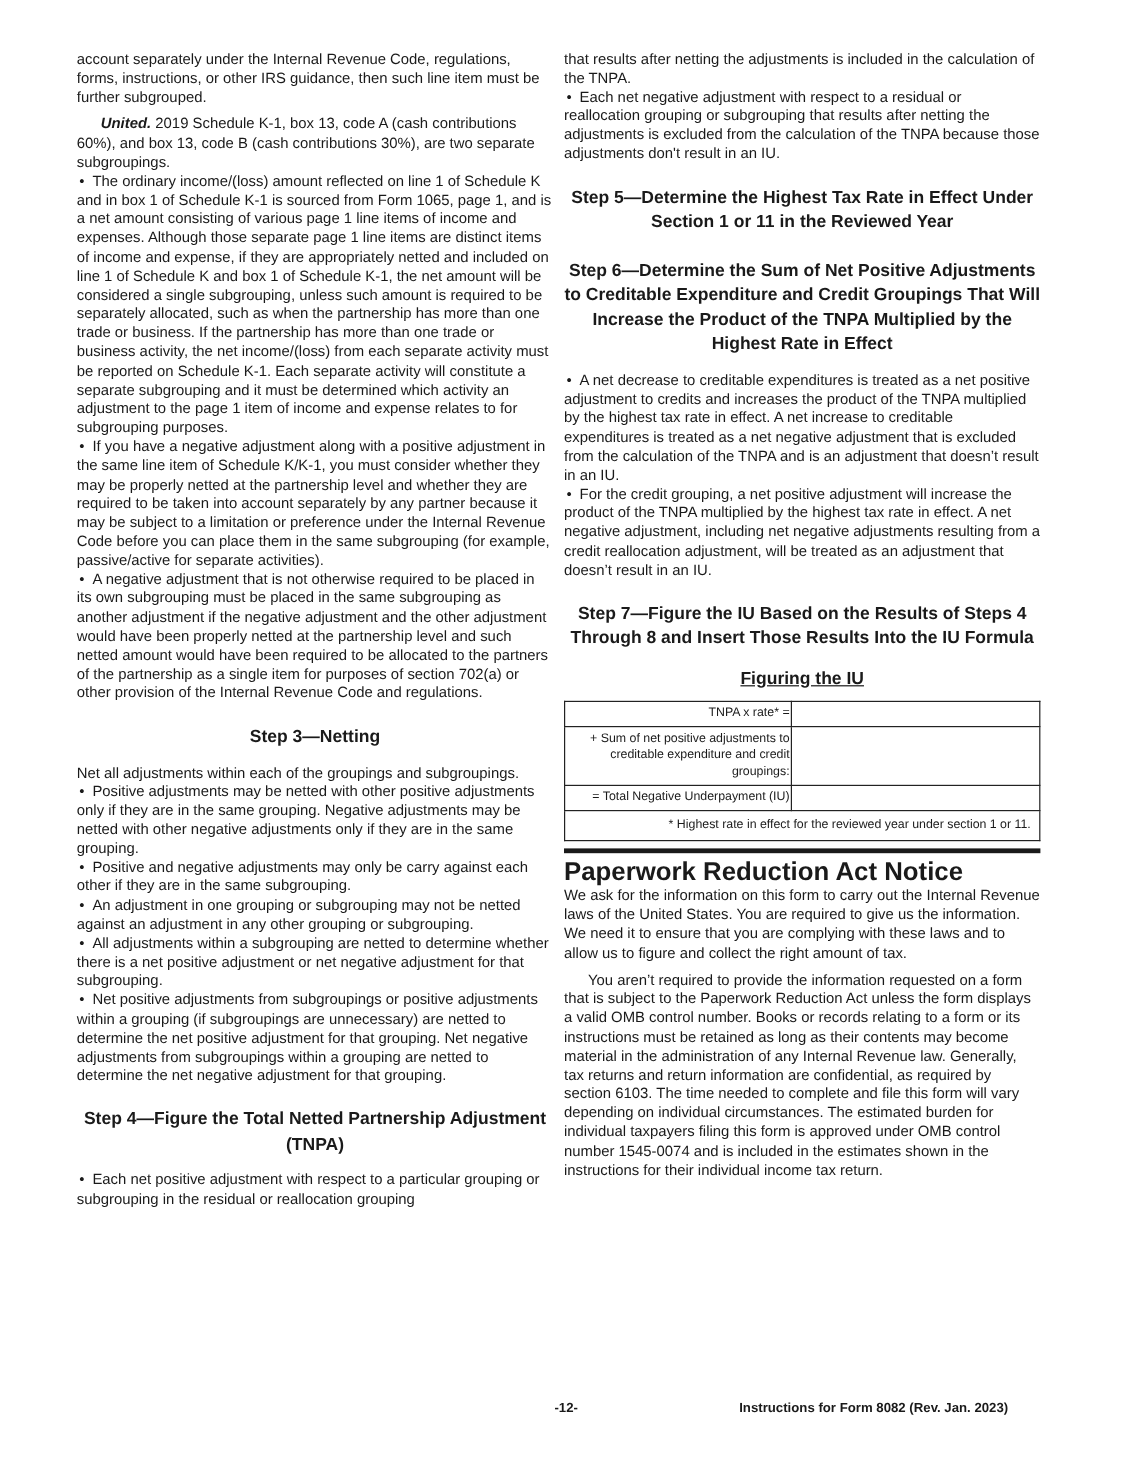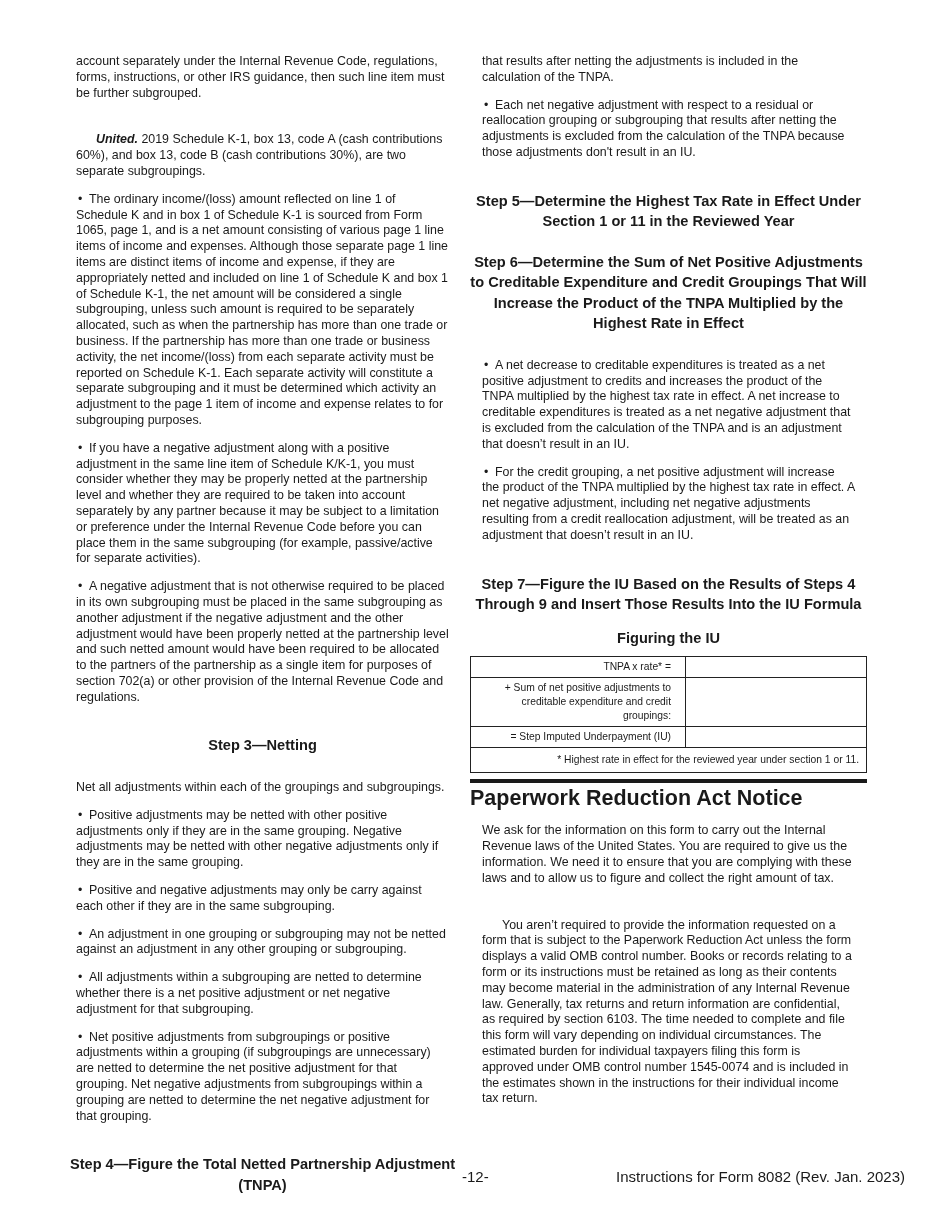--- a/index.html
+++ b/index.html
@@ -3,37 +3,37 @@
 <meta charset="utf-8">
 <style>
   html, body { margin: 0; padding: 0; background: #ffffff; }
   body {
     width: 950px; height: 1230px; position: relative; overflow: hidden;
     font-family: "Liberation Sans", sans-serif; color: #1a1a1a;
   }
   .col { position: absolute; top: 42px; width: 397px; font-size: 12.4px; line-height: 15.8px; }
   .col-left { left: 64px; }
   .col-right { left: 470px; }
-  p { margin: 12px; }
+  p { margin: 0; }
   .gap { height: 7px; }
   .bullet::before { content: "\2022"; display: inline-block; width: 11px; margin-left: 2px; }
   .indent { text-indent: 20px; }
   .example-label { font-weight: bold; font-style: italic; }
   h3 {
     font-size: 14.6px; line-height: 20.5px; font-weight: bold; margin: 0; color: #1a1a1a; text-align: center;
   }
-  .iu-title { text-align: center; font-weight: bold; font-size: 14.6px; margin: 0 0 10px 0; }
+  .iu-title { text-align: center; font-weight: bold; font-size: 14.6px; margin: 0 0 10px 0; text-decoration: underline; }
   table.iu { width: 397px; border-collapse: collapse; font-size: 10.3px; line-height: 14px; }
-  table.iu td { border: 1px solid #222; padding: 3px 14px; vertical-align: top; }
+  table.iu td { border: 1px solid #222; padding: 3px 1px; vertical-align: top; }
   table.iu td.lbl { text-align: right; width: 186px; }
   table.iu td.val { }
   table.iu td.note { text-align: right; padding: 5px 7px; }
   .rule { height: 4px; background: #1a1a1a; margin-top: 6px; }
   h2 { font-size: 21.5px; line-height: 26px; font-weight: bold; margin: 2px 0 0 0; }
-  .footer { position: absolute; top: 1168px; font-size: 15px; font-weight: normal; }
+  .footer { position: absolute; top: 1168px; font-size: 11px; font-weight: bold; }
   .page-num { left: 462px; }
   .form-title { left: 616px; }
 </style>
 </head>
 <body>
 
 <div class="col col-left">
   <p>account separately under the Internal Revenue Code, regulations, forms, instructions, or other IRS guidance, then such line item must be further subgrouped.</p>
   <div class="gap"></div>
   <p class="indent"><span class="example-label">United.</span><span> 2019 Schedule K-1, box 13, code A (cash contributions 60%), and box 13, code B (cash contributions 30%), are two separate subgroupings.</span></p>
@@ -47,52 +47,53 @@
   <p>Net all adjustments within each of the groupings and subgroupings.</p>
   <p class="bullet">Positive adjustments may be netted with other positive adjustments only if they are in the same grouping. Negative adjustments may be netted with other negative adjustments only if they are in the same grouping.</p>
   <p class="bullet">Positive and negative adjustments may only be carry against each other if they are in the same subgrouping.</p>
   <p class="bullet">An adjustment in one grouping or subgrouping may not be netted against an adjustment in any other grouping or subgrouping.</p>
   <p class="bullet">All adjustments within a subgrouping are netted to determine whether there is a net positive adjustment or net negative adjustment for that subgrouping.</p>
   <p class="bullet">Net positive adjustments from subgroupings or positive adjustments within a grouping (if subgroupings are unnecessary) are netted to determine the net positive adjustment for that grouping. Net negative adjustments from subgroupings within a grouping are netted to determine the net negative adjustment for that grouping.</p>
 
   <div style="height:18px"></div>
   <h3>Step 4—Figure the Total Netted Partnership Adjustment (TNPA)</h3>
   <div style="height:12px"></div>
+  <p class="bullet">Each net positive adjustment with respect to a particular grouping or subgrouping in the residual or reallocation grouping</p>
 </div>
 
 <div class="col col-right">
   <p>that results after netting the adjustments is included in the calculation of the TNPA.</p>
   <p class="bullet">Each net negative adjustment with respect to a residual or reallocation grouping or subgrouping that results after netting the adjustments is excluded from the calculation of the TNPA because those adjustments don't result in an IU.</p>
 
   <div style="height:18px"></div>
   <h3>Step 5—Determine the Highest Tax Rate in Effect Under Section 1 or 11 in the Reviewed Year</h3>
 
   <div style="height:20px"></div>
   <h3>Step 6—Determine the Sum of Net Positive Adjustments to Creditable Expenditure and Credit Groupings That Will Increase the Product of the TNPA Multiplied by the Highest Rate in Effect</h3>
   <div style="height:12px"></div>
   <p class="bullet">A net decrease to creditable expenditures is treated as a net positive adjustment to credits and increases the product of the TNPA multiplied by the highest tax rate in effect. A net increase to creditable expenditures is treated as a net negative adjustment that is excluded from the calculation of the TNPA and is an adjustment that doesn’t result in an IU.</p>
   <p class="bullet">For the credit grouping, a net positive adjustment will increase the product of the TNPA multiplied by the highest tax rate in effect. A net negative adjustment, including net negative adjustments resulting from a credit reallocation adjustment, will be treated as an adjustment that doesn’t result in an IU.</p>
 
   <div style="height:18px"></div>
-  <h3>Step 7—Figure the IU Based on the Results of Steps 4 Through 9 and Insert Those Results Into the IU Formula</h3>
+  <h3>Step 7—Figure the IU Based on the Results of Steps 4 Through 8 and Insert Those Results Into the IU Formula</h3>
 
   <div style="height:16px"></div>
   <div class="iu-title">Figuring the IU</div>
   <table class="iu">
     <tbody>
         <tr>
       <td class="lbl">TNPA x rate* =</td>
       <td class="val"></td>
     </tr>
     <tr>
       <td class="lbl">+ Sum of net positive adjustments to creditable expenditure and credit groupings:</td>
       <td class="val"></td>
     </tr>
     <tr>
-      <td class="lbl">= Step Imputed Underpayment (IU)</td>
+      <td class="lbl">= Total Negative Underpayment (IU)</td>
       <td class="val"></td>
     </tr>
     <tr>
       <td class="note" colspan="2">* Highest rate in effect for the reviewed year under section 1 or 11.</td>
     </tr>
   </tbody>
     </table>
 
   <div class="rule"></div>
   <h2>Paperwork Reduction Act Notice</h2>

